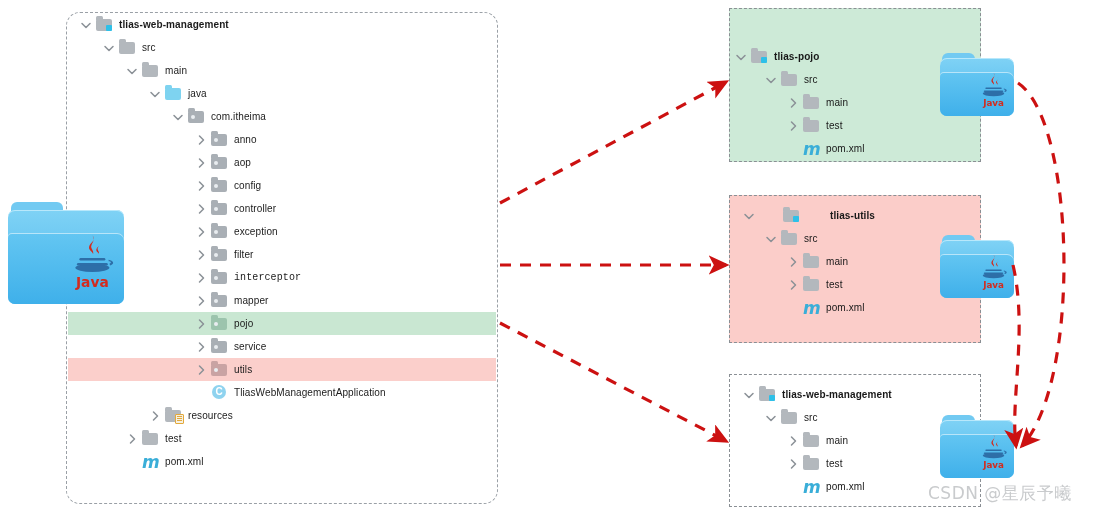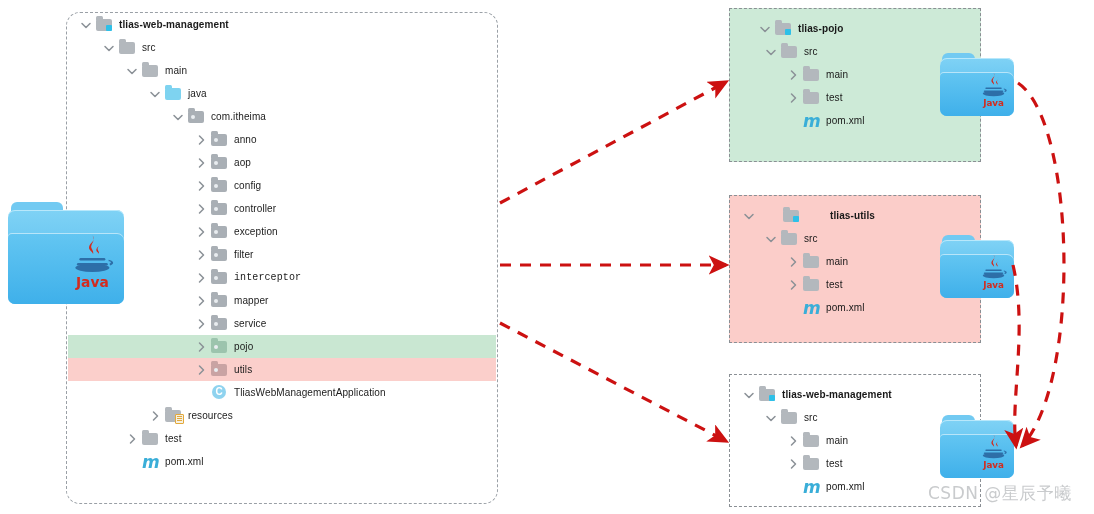--- a/index.html
+++ b/index.html
@@ -256,46 +256,46 @@
             </svg>
           </span>
           <span class="ico">
             <span class="fd greyd"></span>
             <span class="pkgdot"></span>
           </span>
           <span class="lbl">mapper</span>
         </div>
       </div>
       <div style="position: relative; height: 23px;">
+        <div class="hl-row hl-green"></div>
+        <div class="row" style="padding-left: 127px; position: relative;">
+          <span class="chev">
+            <svg width="14" height="14" viewBox="0 0 14 14">
+              <path d="M5.5 3 L9.5 7 L5.5 11" fill="none" stroke="#8a9096" stroke-width="1.5" stroke-linecap="round" stroke-linejoin="round"></path>
+            </svg>
+          </span>
+          <span class="ico">
+            <span class="fd greenish"></span>
+            <span class="pkgdot"></span>
+          </span>
+          <span class="lbl">pojo</span>
+        </div>
+      </div>
+      <div style="position: relative; height: 23px;">
         <div class="row" style="padding-left: 127px; position: relative;">
           <span class="chev">
             <svg width="14" height="14" viewBox="0 0 14 14">
               <path d="M5.5 3 L9.5 7 L5.5 11" fill="none" stroke="#8a9096" stroke-width="1.5" stroke-linecap="round" stroke-linejoin="round"></path>
             </svg>
           </span>
           <span class="ico">
             <span class="fd greyd"></span>
             <span class="pkgdot"></span>
           </span>
           <span class="lbl">service</span>
-        </div>
-      </div>
-      <div style="position: relative; height: 23px;">
-        <div class="hl-row hl-green"></div>
-        <div class="row" style="padding-left: 127px; position: relative;">
-          <span class="chev">
-            <svg width="14" height="14" viewBox="0 0 14 14">
-              <path d="M5.5 3 L9.5 7 L5.5 11" fill="none" stroke="#8a9096" stroke-width="1.5" stroke-linecap="round" stroke-linejoin="round"></path>
-            </svg>
-          </span>
-          <span class="ico">
-            <span class="fd greenish"></span>
-            <span class="pkgdot"></span>
-          </span>
-          <span class="lbl">pojo</span>
         </div>
       </div>
       <div style="position: relative; height: 23px;">
         <div class="hl-row hl-pink"></div>
         <div class="row" style="padding-left: 127px; position: relative;">
           <span class="chev">
             <svg width="14" height="14" viewBox="0 0 14 14">
               <path d="M5.5 3 L9.5 7 L5.5 11" fill="none" stroke="#8a9096" stroke-width="1.5" stroke-linecap="round" stroke-linejoin="round"></path>
             </svg>
           </span>
@@ -368,21 +368,21 @@
         <rect x="14" y="30" width="32" height="3" rx="1.5"></rect>
         <path d="M50 32c6 1 8 5 2 7l-1-2c3-1 2-3-1-3z"></path>
       </g>
       <text x="30" y="66" font-family="DejaVu Sans, sans-serif" font-size="17" font-weight="bold" fill="#d32b1e" text-anchor="middle">Java</text>
     </svg>
   </div>
 </div>
 
 <div class="mod" id="mod-pojo">
   <div class="mtree" style="padding-top: 8px;">
-      <div class="row bold" style="padding-left: 28px;">
+      <div class="row bold" style="padding-left: 4px; margin-top: 28px;">
         <span class="chev">
           <svg width="14" height="14" viewBox="0 0 14 14">
             <path d="M3 5.5 L7 9.5 L11 5.5" fill="none" stroke="#8a9096" stroke-width="1.5" stroke-linecap="round" stroke-linejoin="round"></path>
           </svg>
         </span>
         <span class="ico">
           <span class="fd grey"></span>
           <span class="mbadge"></span>
         </span>
         <span class="lbl">tlias-pojo</span>

